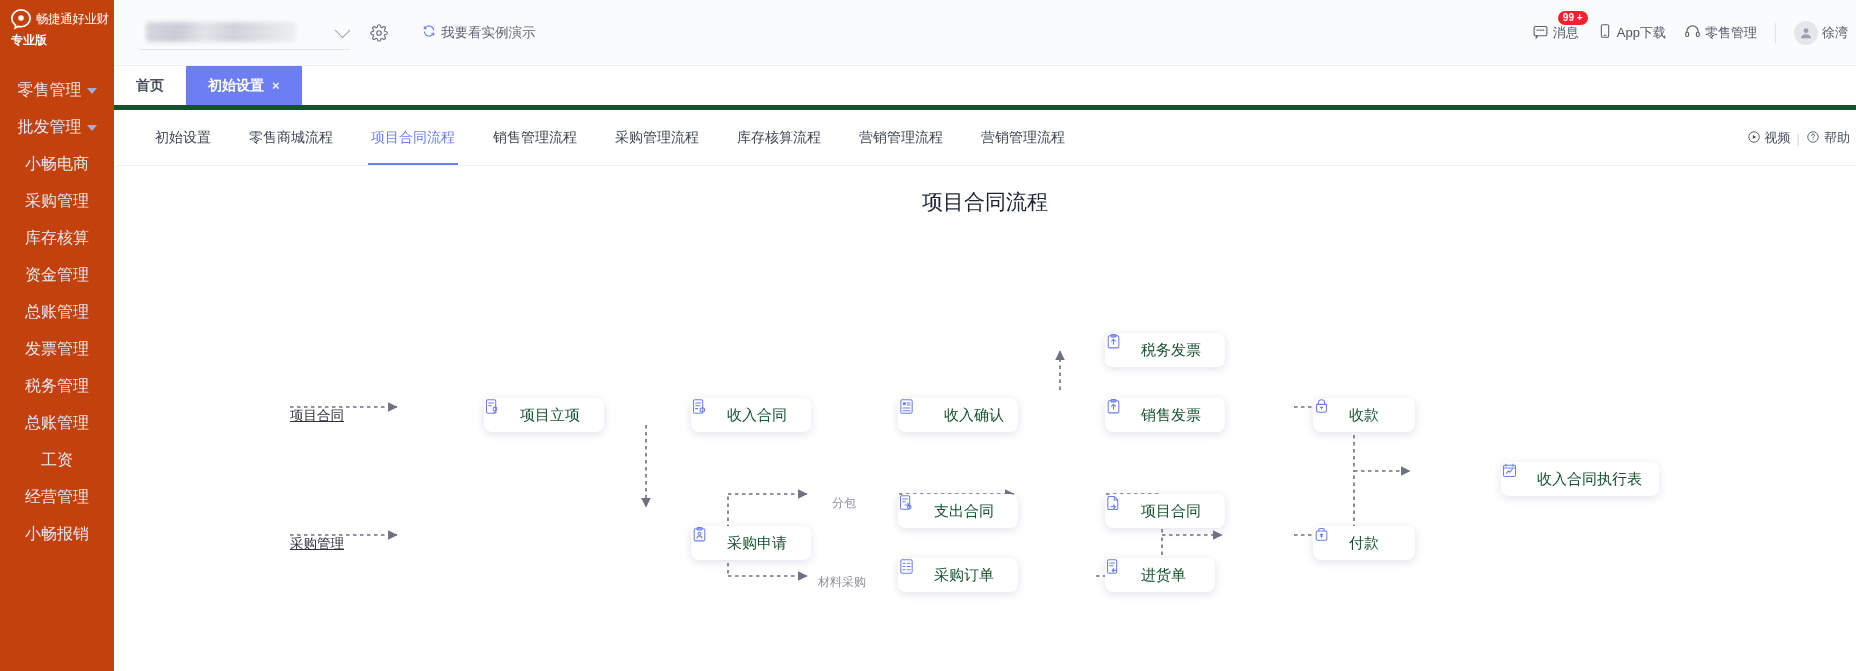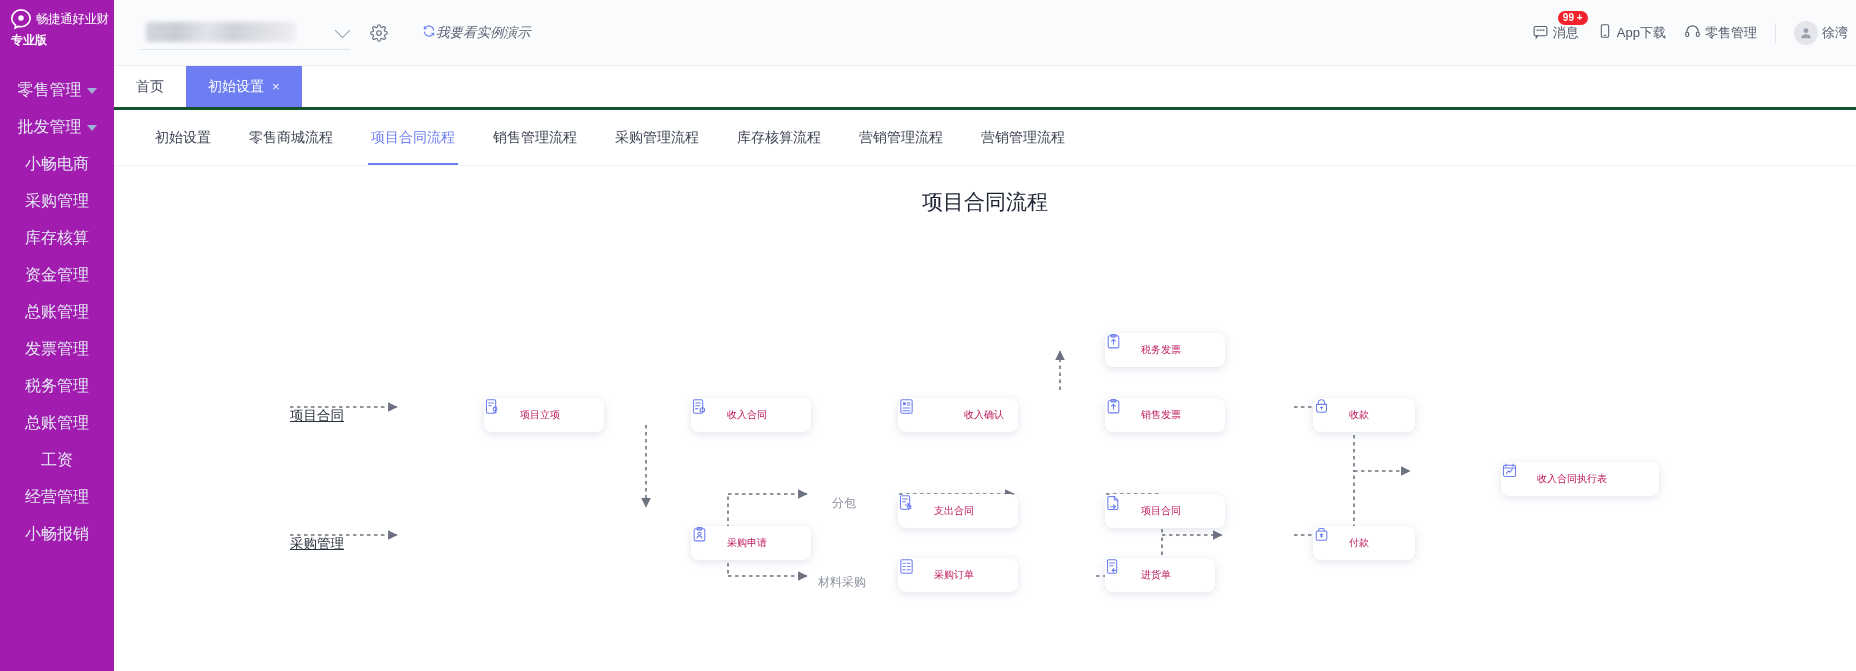--- a/index.html
+++ b/index.html
@@ -7,21 +7,21 @@
     width: 1856px; height: 671px;
     font-family: "Liberation Sans", "DejaVu Sans", sans-serif;
     background: #ffffff;
     overflow: hidden;
   }
   #app { position: relative; width: 1856px; height: 671px; display: flex; }
 
   
   .sidebar {
     width: 114px; height: 671px;
-    background: #a21caf;
+    background: #c2410c;
     flex: 0 0 114px;
     position: relative;
     overflow: hidden;
   }
   .brand {
     height: 66px;
     padding: 8px 0 0 10px;
     position: relative;
   }
   .brand-row { display: flex; align-items: center; gap: 4px; }
@@ -79,22 +79,22 @@
   .chev {
     position: absolute; right: 2px; top: 9px;
     width: 11px; height: 11px;
     border-right: 1.6px solid #9aa3b5;
     border-bottom: 1.6px solid #9aa3b5;
     transform: rotate(45deg);
   }
   .gear { margin-left: 20px; color: #6b7385; cursor: pointer; display:flex; }
   .demo-link {
     margin-left: 34px;
-    display: flex; align-items: center; 
-    color: #5c6475; font-size: 13.5px; cursor: pointer; font-style: italic;
+    display: flex; align-items: center; gap: 5px;
+    color: #5c6475; font-size: 13.5px; cursor: pointer;
   }
   .topbar-right {
     margin-left: auto; display: flex; align-items: center;
     gap: 18px; padding-right: 8px;
   }
   .tb-item {
     display: flex; align-items: center; gap: 4px;
     color: #4f5565; font-size: 13px; cursor: pointer;
     position: relative;
   }
@@ -109,21 +109,22 @@
   .avatar {
     width: 24px; height: 24px; border-radius: 50%;
     background: #e4e6eb; display: flex; align-items: center;
     justify-content: center; color: #9aa0ad;
   }
 
   
   .tabrow {
     height: 44px; background: #ffffff;
     display: flex; align-items: stretch;
-    border-bottom: 3px solid #14532d;
+    border-bottom: 5px solid #14532d;
+    font-weight: bold;
   }
   .tab {
     padding: 0 22px; display: flex; align-items: center; gap: 8px;
     font-size: 14px; color: #4a5161; cursor: pointer;
   }
   .tab.active { background: #6c7ef2; color: #ffffff; }
   .tab-close { font-size: 13px; opacity: .9; }
 
   
   .subtabs {
@@ -169,21 +170,21 @@
   }
   .node {
     position: absolute;
     height: 34px;
     background: #ffffff;
     border-radius: 8px;
     box-shadow: 0 2px 9px rgba(100,110,160,.20);
     display: flex; align-items: center;
     gap: 8px;
     padding: 0 14px 0 11px;
-    font-size: 10px; color: #be185d;
+    font-size: 15px; color: #14532d;
     white-space: nowrap; cursor: pointer;
   }
   .node .nicon { width: 17px; height: 17px; flex: 0 0 17px; display: flex; }
 </style>
 </head>
 <body>
 
 <div id="app">
 
   <aside class="sidebar">
@@ -327,20 +328,42 @@
       <div style="display:flex;align-items:center;" id="subtab-list">
           <div class="subtab">初始设置</div>
           <div class="subtab">零售商城流程</div>
           <div class="subtab active">项目合同流程</div>
           <div class="subtab">销售管理流程</div>
           <div class="subtab">采购管理流程</div>
           <div class="subtab">库存核算流程</div>
           <div class="subtab">营销管理流程</div>
           <div class="subtab">营销管理流程</div>
         </div>
+      <div class="subtabs-right">
+        <span class="st-link">
+          <span>
+            <svg viewBox="0 0 24 24" width="14" height="14" fill="none" stroke="#4a5161" stroke-width="1.5">
+              <circle cx="12" cy="12" r="9"></circle>
+                <path d="M10 8.5l6 3.5-6 3.5z" fill="#4a5161" stroke="none"></path>
+            </svg>
+          </span>
+          <span>视频</span>
+        </span>
+        <span style="color:#d6d9e0;">|</span>
+        <span class="st-link">
+          <span>
+            <svg viewBox="0 0 24 24" width="14" height="14" fill="none" stroke="#4a5161" stroke-width="1.5">
+              <circle cx="12" cy="12" r="9"></circle>
+              <path d="M9.6 9.4a2.5 2.5 0 1 1 3.4 2.3c-.7.3-1 .9-1 1.6v.3" stroke-linecap="round"></path>
+              <circle cx="12" cy="16.6" r=".9" fill="#4a5161" stroke="none"></circle>
+            </svg>
+          </span>
+          <span>帮助</span>
+        </span>
+      </div>
     </div>
 
     <div class="canvas">
       <div class="diagram-title">项目合同流程</div>
       <div class="stage" id="stage">
         <svg width="1742" height="505">
           <defs>
             <marker id="arw" markerWidth="7" markerHeight="7" refX="5.6" refY="3" orient="auto">
               <path d="M0,0 L6,3 L0,6 z" fill="#6d7280"></path>
             </marker>

